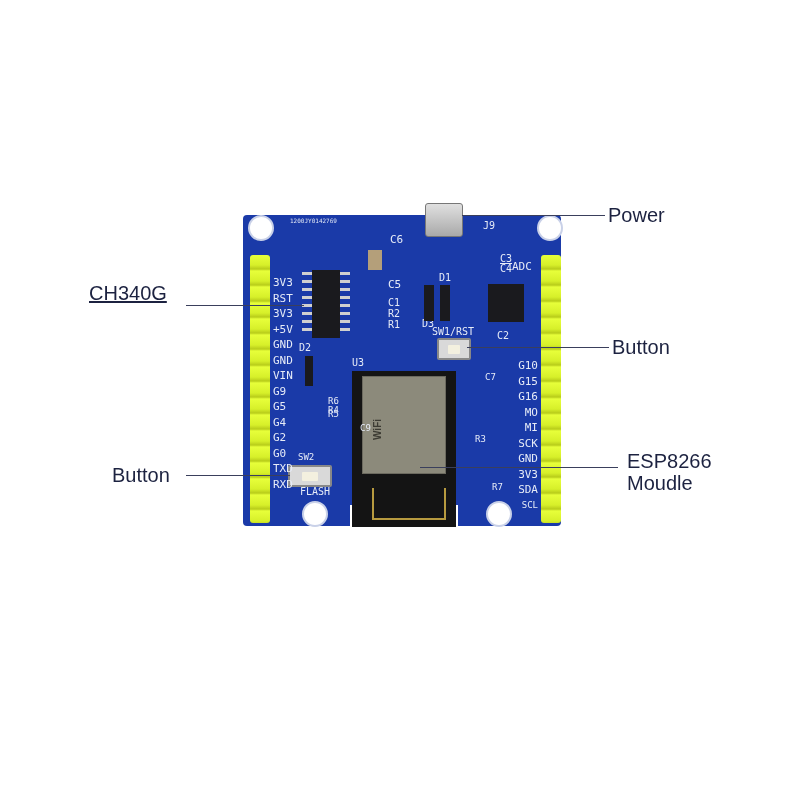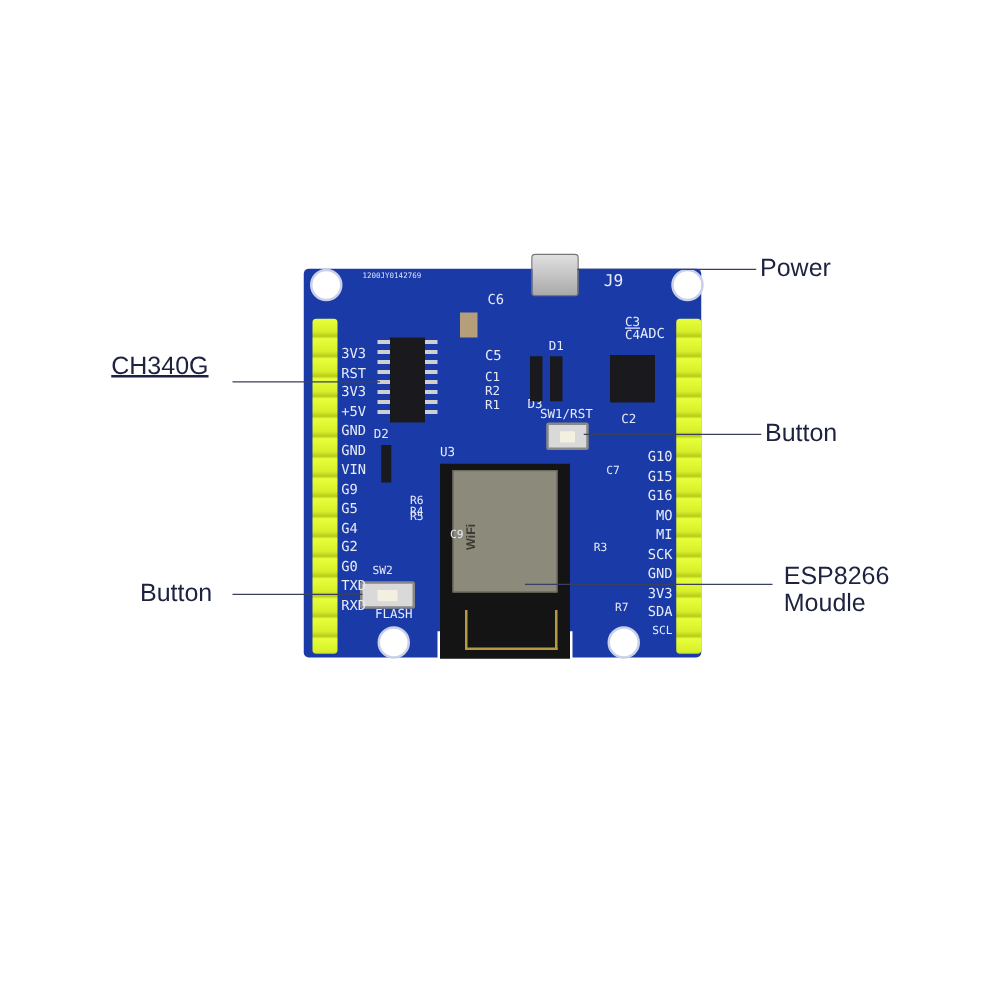--- a/index.html
+++ b/index.html
@@ -31,21 +31,21 @@
 
 <div class="hole" style="left:248px;top:215px;"></div>
 <div class="hole" style="left:537px;top:215px;"></div>
 <div class="hole" style="left:302px;top:501px;"></div>
 <div class="hole" style="left:486px;top:501px;"></div>
 
 <div class="header" style="left:250px;top:255px;height:268px;"></div>
 <div class="header" style="left:541px;top:255px;height:268px;"></div>
 
 <div class="usb"></div>
-<div class="silk" style="left:483px;top:218px;font-size:13px;">J9</div>
+<div class="silk" style="left:483px;top:218px;font-size:10px;">J9</div>
 <div class="silk-small" style="left:290px;top:217px;font-size:6px;">1200JY0142769</div>
 
 <div class="chip" style="left:312px;top:270px;width:28px;height:68px;"></div>
 <div class="pad" style="left:302px;top:272px;width:10px;height:64px;background:repeating-linear-gradient(#d0d0d0 0 3px,#1a3aa8 3px 8px);"></div>
 <div class="pad" style="left:340px;top:272px;width:10px;height:64px;background:repeating-linear-gradient(#d0d0d0 0 3px,#1a3aa8 3px 8px);"></div>
 
 <div class="pad" style="left:368px;top:250px;width:14px;height:20px;background:#b49f7a;"></div>
 <div class="silk" style="left:390px;top:232px;">C6</div>
 <div class="silk" style="left:388px;top:277px;">C5</div>
 <div class="silk" style="left:388px;top:298px;font-size:10px;line-height:10px;">C1</div>

